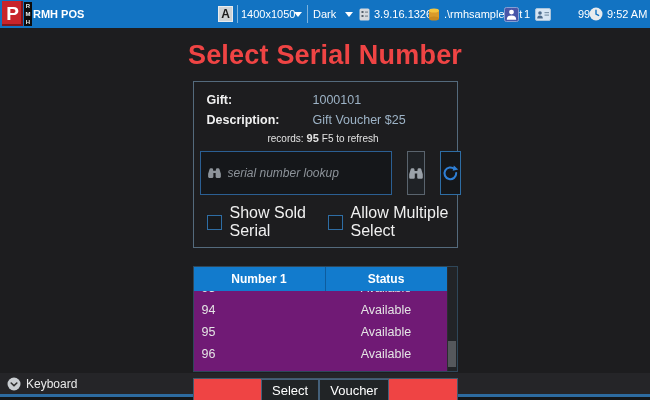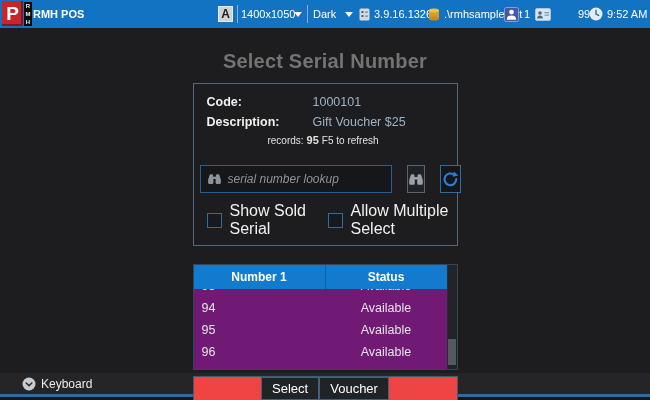--- a/index.html
+++ b/index.html
@@ -19,30 +19,30 @@
                display:flex; align-items:center; justify-content:center; }
   .appname { left:33px; font-weight:600; }
   .a-box { left:218px; top:6px; width:15px; height:16px; background:#cfd3d6; border:1px solid #e9ecee;
            color:#1c1c1c; font-weight:bold; font-size:12px; }
   .tb-sep { position:absolute; top:5px; width:1px; height:18px; background:rgba(255,255,255,.45); }
   .caret { display:inline-block; width:0; height:0; border-left:4px solid transparent;
            border-right:4px solid transparent; border-top:5px solid #fff; }
 
   
   .main { height:345px; background:#1d1d1f; display:flex; flex-direction:column; align-items:center; }
-  .dlg-title { margin-top:22px; color:#737373; font-size:20px; font-weight:bold; letter-spacing:0.2px; }
+  .dlg-title { margin-top:12px; color:#ef4444; font-size:27px; font-weight:bold; letter-spacing:0.2px; }
 
   .panel1 { width:265px; margin-top:10px; border:1px solid #546a7c; padding:8px 6px 7px; background:#1d1d1f; }
   .info-row { display:flex; align-items:center; height:20px; font-size:12.5px; }
   .info-label { width:113px; padding-left:7px; font-weight:bold; color:#f0f0f0; }
   .info-value { color:#9db3c6; }
   .records-row { height:16px; text-align:center; font-size:10px; color:#e2e2e2; padding-right:4px; margin-top:2px; }
   .records-num { font-weight:bold; font-size:11px; margin:0 3px; }
 
-  .search-row { display:flex; gap:15px; height:28px; margin-top:15px; }
+  .search-row { display:flex; gap:15px; height:44px; margin-top:3px; }
   .search-wrap { flex:1; display:flex; align-items:center; gap:6px; padding:0 6px;
                  background:#15171a; border:1px solid #2b5f93; }
   .search-wrap input { flex:1; min-width:0; background:transparent; border:none; outline:none;
                        color:#cfcfcf; font-size:12px; font-style:italic; font-family:"Liberation Sans", sans-serif; }
   .search-wrap input::placeholder { color:#8d939a; font-style:italic; }
   .binoc-btn { width:27px; background:#1f2226; border:1px solid #5a646e; display:flex; align-items:center; justify-content:center; }
   .refresh-btn { width:29px; background:#15171a; border:1px solid #2e6da4; display:flex; align-items:center; justify-content:center; }
 
   .check-row { display:flex; align-items:center; margin-top:9px; padding-left:7px; font-size:16px; color:#f0f0f0; }
   .cb { width:15px; height:15px; background:#17191c; border:1px solid #2e6da4; margin-right:8px; flex:0 0 auto; }
@@ -63,21 +63,21 @@
   .scroll-lane { position:absolute; top:0; right:0; width:10px; height:104px; background:#222427; border-left:1px solid #2a2d30; }
   .scroll-thumb { position:absolute; right:1px; bottom:4px; width:8px; height:26px; background:#55585c; }
 
   
   .btn-panel { width:265px; height:30px; margin-top:6px; border:1px solid #43596c;
                display:flex; align-items:center; justify-content:center; background:#ef4444; }
   .dlg-btn { height:23px; padding:0 10px; background:#212426; border:1px solid #44607a; color:#fff;
              font-size:13px; font-family:"Liberation Sans", sans-serif; display:flex; align-items:center; }
 
   
-  .statusbar { height:21px; background:#252528; display:flex; align-items:center; padding-left:22px; gap:5px; }
+  .statusbar { height:21px; background:#252528; display:flex; align-items:center; padding-left:7px; gap:5px; }
   .statusbar .kb-label { color:#eaeaea; font-size:12px; }
   .bottom-blue { height:3px; background:#2d6ba0; }
   .bottom-dark { height:3px; background:#141618; }
 </style>
 </head>
 <body>
 
 <div class="topbar">
   <div class="logo">
     <div class="logo-p">P</div>
@@ -144,21 +144,21 @@
       </svg>
   </span>
   <div class="tb" style="left:607px">9:52 AM</div>
 </div>
 
 <div class="main">
   <div class="dlg-title">Select Serial Number</div>
 
   <div class="panel1">
     <div class="info-row">
-      <span class="info-label">Code:</span>
+      <span class="info-label">Gift:</span>
       <span class="info-value">1000101</span>
     </div>
     <div class="info-row">
       <span class="info-label">Description:</span>
       <span class="info-value">Gift Voucher $25</span>
     </div>
     <div class="records-row"><span>records:</span><span class="records-num">95</span><span>F5 to refresh</span></div>
 
     <div class="search-row">
       <div class="search-wrap">

